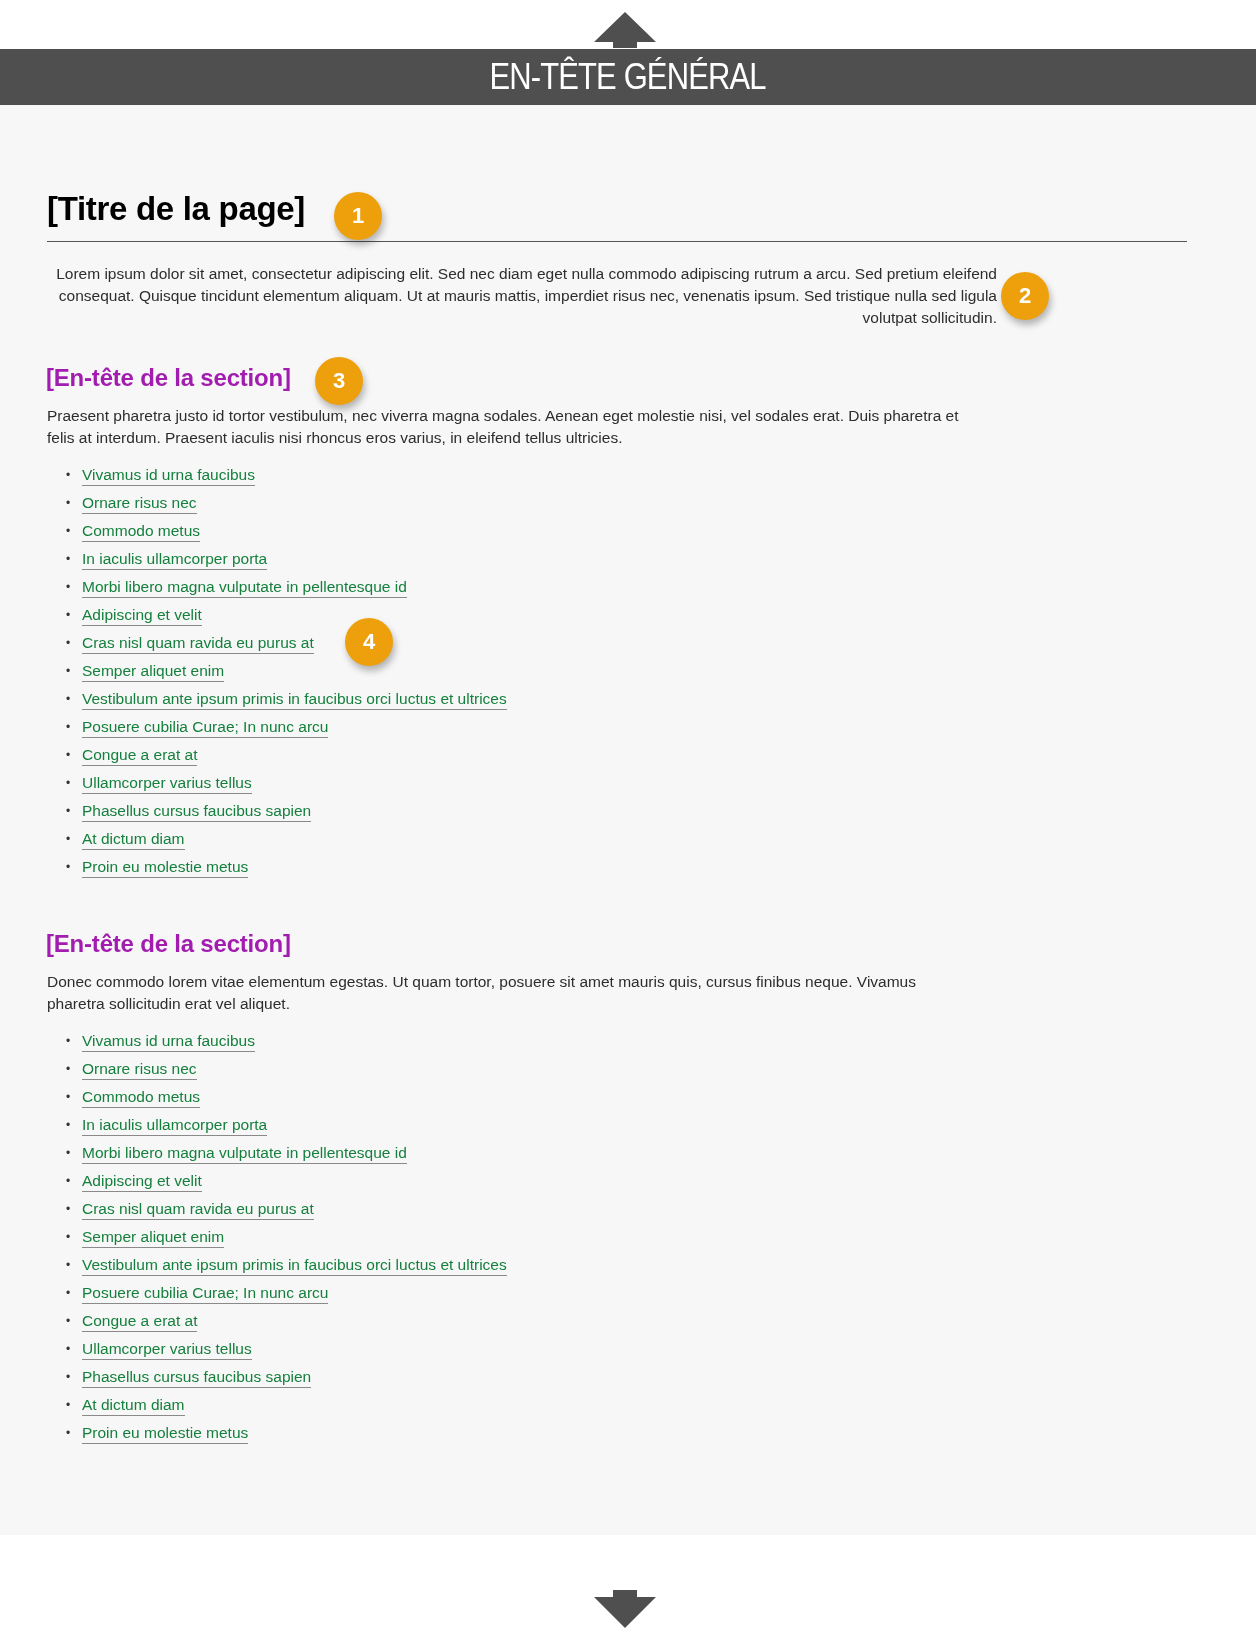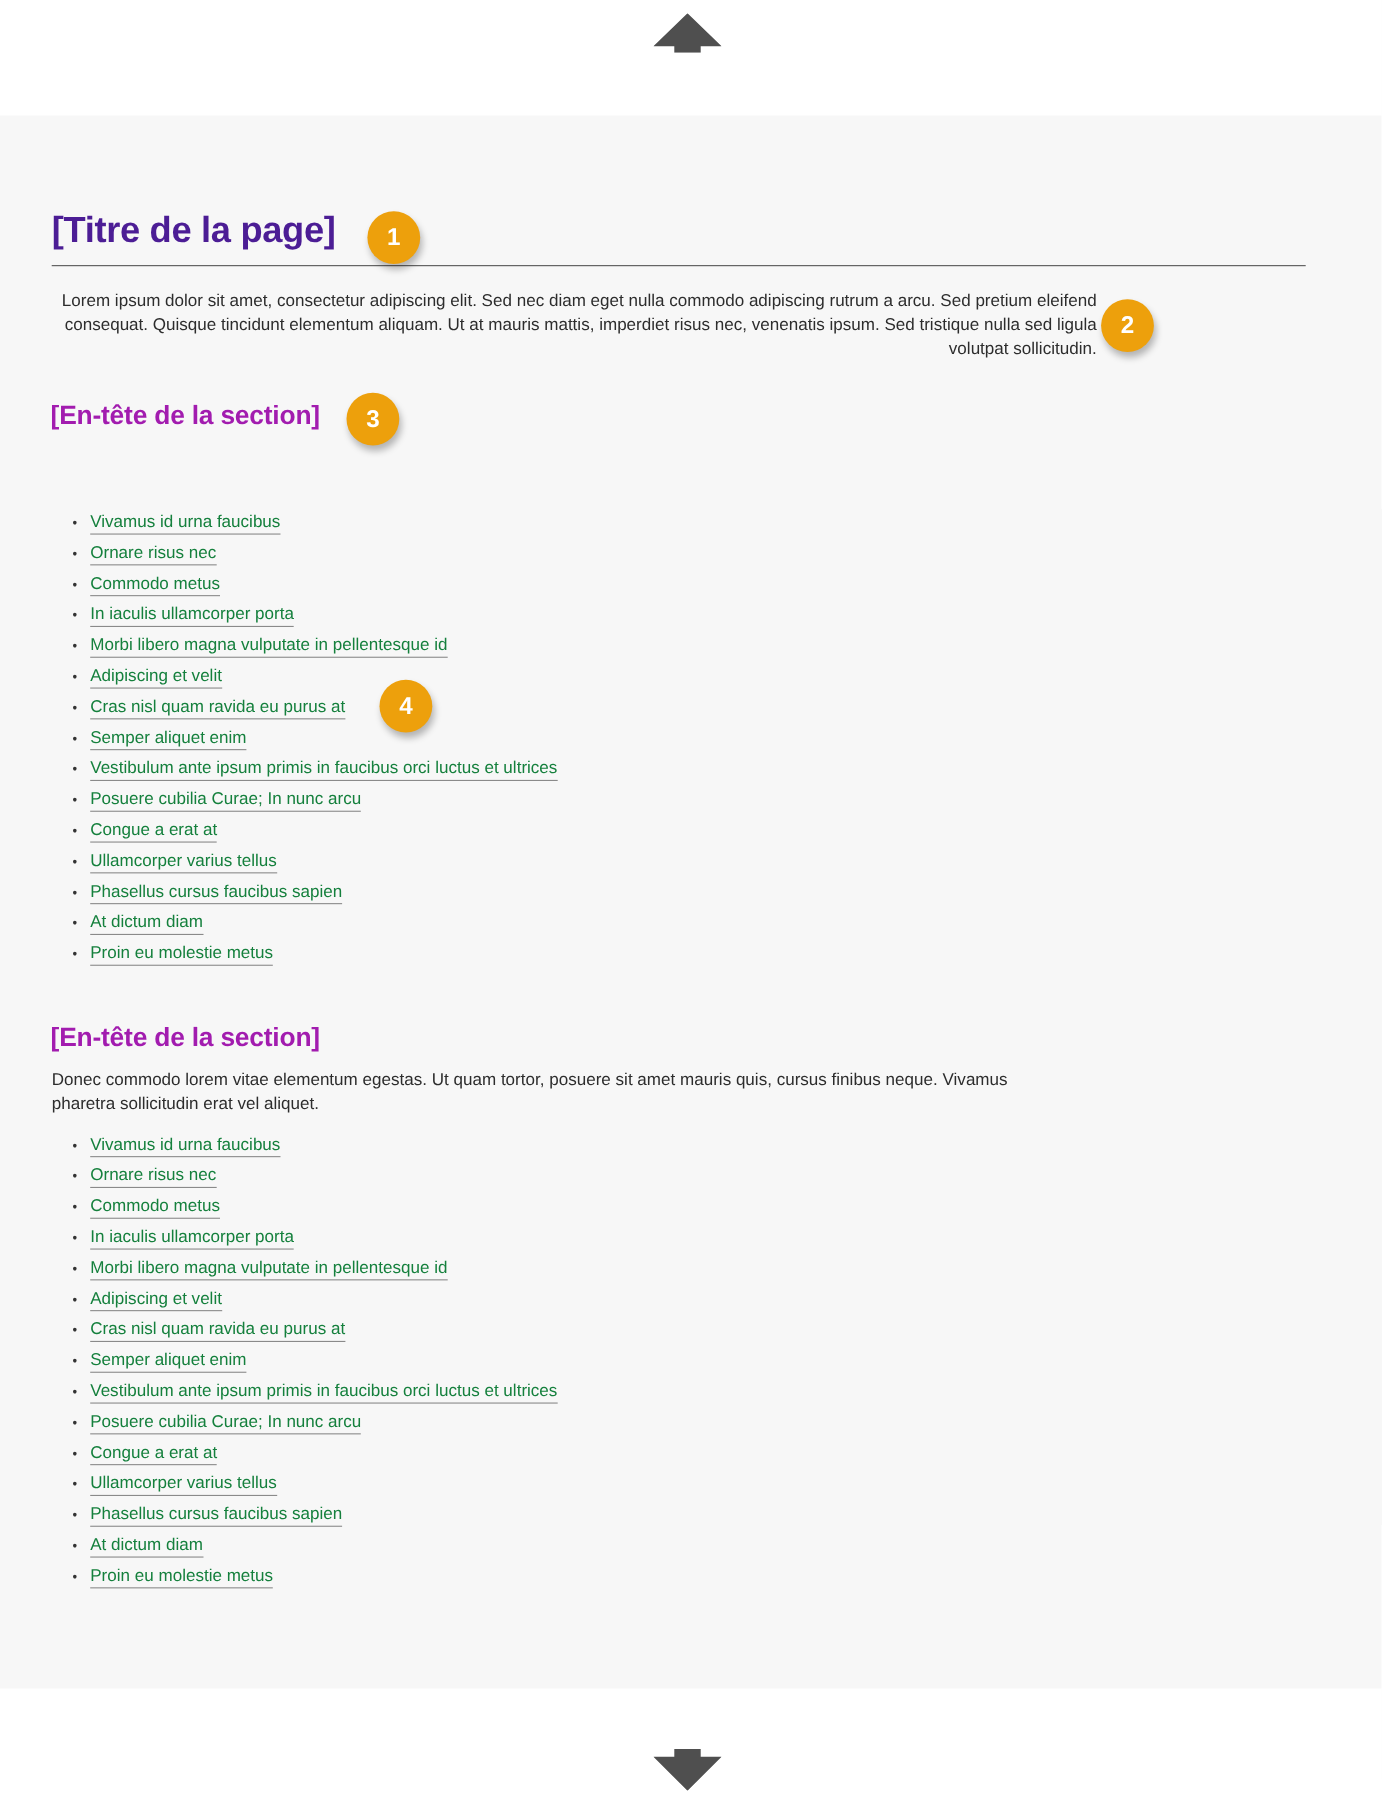--- a/index.html
+++ b/index.html
@@ -79,21 +79,21 @@
       top: 186px;
       width: 1140px;
       height: 56px;
       border-bottom: 1.5px solid #555555;
     }
     .page-title {
       position: absolute;
       left: 0;
       top: 4px;
       font-size: 33px;
-      color: #4c1d95;
+      color: #000000;
       letter-spacing: -0.3px;
       white-space: nowrap;
     }
     .intro-para {
       position: absolute;
       left: 47px;
       top: 263px;
       width: 950px;
       font-size: 15.5px;
       line-height: 22px;
@@ -163,39 +163,43 @@
   </style>
 </head>
 <body>
 
 <div class="page">
 
   <svg class="arrow-up" viewBox="0 0 62 36">
     <polygon points="31,0 62,30 43,30 43,36 19,36 19,30 0,30" fill="#4f4f4f"></polygon>
   </svg>
 
+  <div class="header-bar">
+    <span class="bar-label">EN-TÊTE GÉNÉRAL</span>
+  </div>
 
   <div class="content-area"></div>
 
   <div class="page-title-row">
     <h1 class="page-title">[Titre de la page]</h1>
   </div>
   <div class="badge" style="left:334px; top:192px;">
     <span>1</span>
   </div>
 
   <p class="intro-para">Lorem ipsum dolor sit amet, consectetur adipiscing elit. Sed nec diam eget nulla commodo adipiscing rutrum a arcu. Sed pretium eleifend consequat. Quisque tincidunt elementum aliquam. Ut at mauris mattis, imperdiet risus nec, venenatis ipsum. Sed tristique nulla sed ligula volutpat sollicitudin.</p>
   <div class="badge" style="left:1001px; top:272px;">
     <span>2</span>
   </div>
 
   <h2 class="section-heading" style="top:364px;">[En-tête de la section]</h2>
   <div class="badge" style="left:315px; top:357px;">
     <span>3</span>
   </div>
+  <p class="section-para" style="top:405px;">Praesent pharetra justo id tortor vestibulum, nec viverra magna sodales. Aenean eget molestie nisi, vel sodales erat. Duis pharetra et felis at interdum. Praesent iaculis nisi rhoncus eros varius, in eleifend tellus ultricies.</p>
 
   <ul class="link-list" style="top:465px;">
     <li>
         <span class="bullet">•</span>
         <a>Vivamus id urna faucibus</a>
       </li>
     <li>
         <span class="bullet">•</span>
         <a>Ornare risus nec</a>
       </li>

